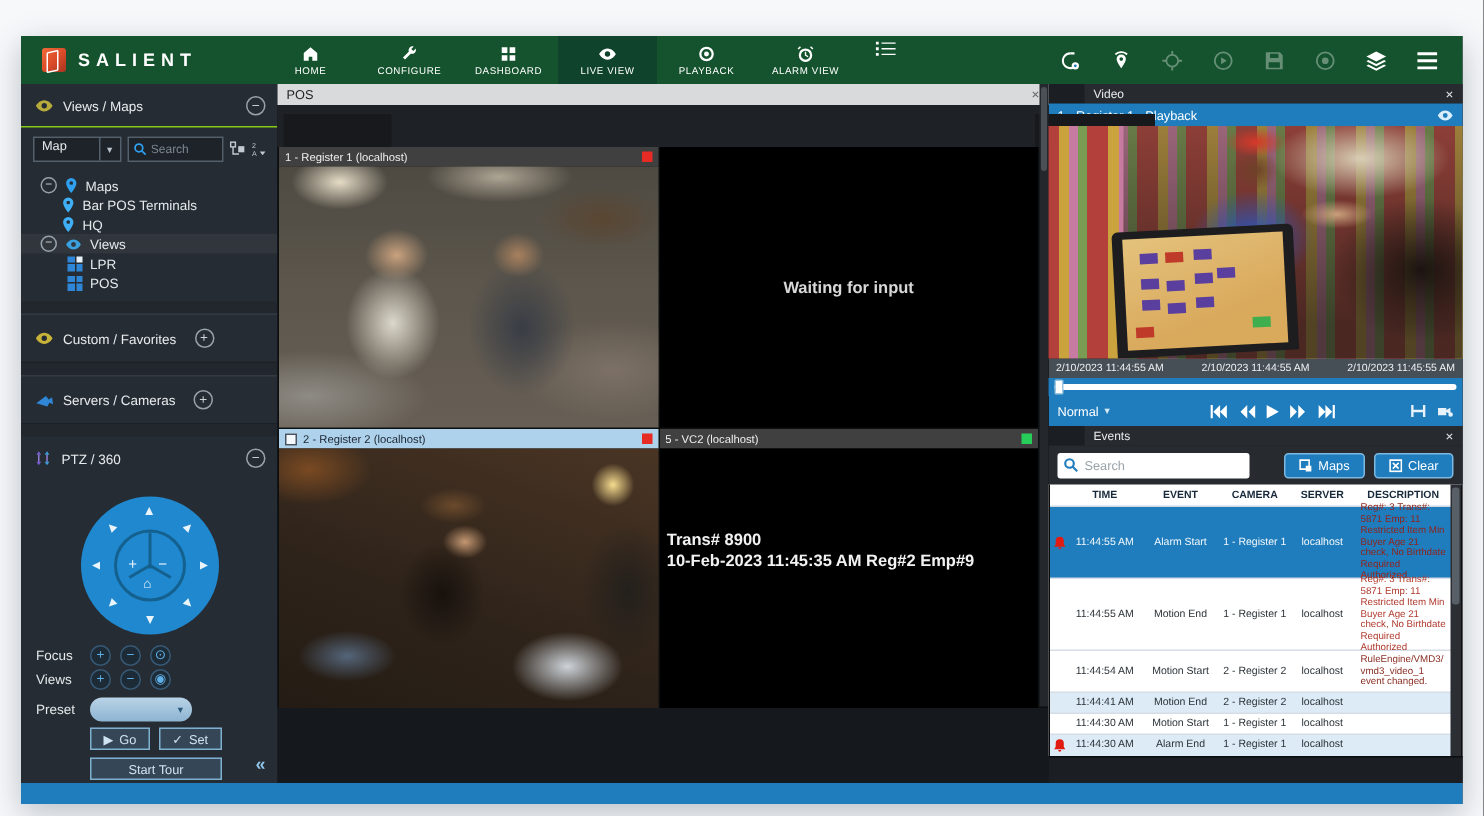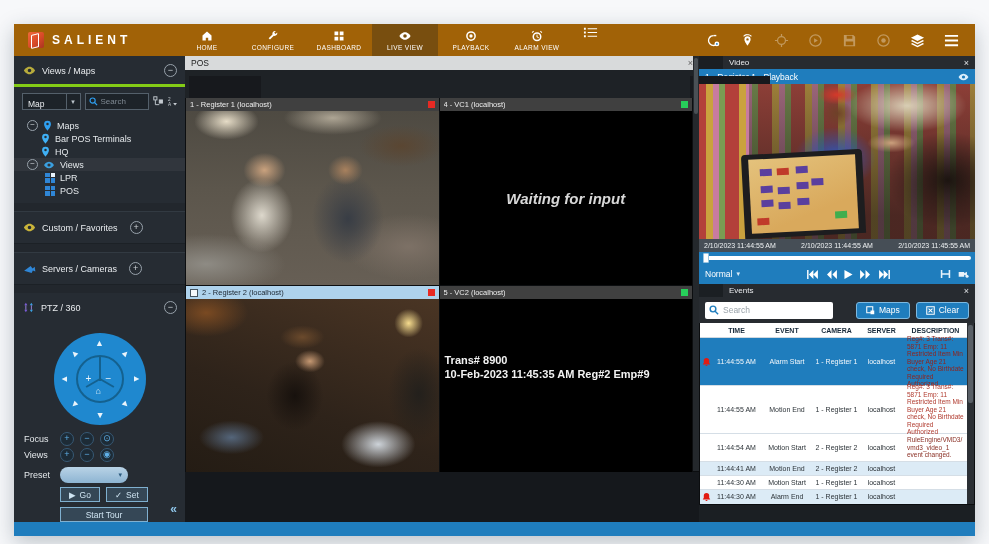--- a/index.html
+++ b/index.html
@@ -1,21 +1,21 @@
 <!DOCTYPE html>
 <html><head>
 <meta charset="utf-8">
 <style>
   * { margin:0; padding:0; box-sizing:border-box; }
   html,body { width:989px; height:544px; }
   body { background:#f7f8fa; font-family:"Liberation Sans", sans-serif; overflow:hidden; position:relative; }
   .app { position:absolute; left:14px; top:24px; width:961px; height:512px; background:#16191d; box-shadow:0 6px 20px rgba(30,50,70,.28); display:flex; flex-direction:column; }
 
   
-  .topbar { height:32px; background:#a16207; display:flex; align-items:stretch; color:#fff; flex:0 0 32px; }
+  .topbar { height:32px; background:#14532d; display:flex; align-items:stretch; color:#fff; flex:0 0 32px; }
   .logo { display:flex; align-items:center; gap:8px; padding:0 18px 0 14px; width:160px; }
   .logo-cube { width:16px; height:16px; background:linear-gradient(135deg,#f06a3a 0%,#d84a28 55%,#a83420 100%); border-radius:2px; position:relative; }
   .logo-cube:before { content:""; position:absolute; left:3px; top:2px; width:6px; height:12px; border:1.5px solid #fff; border-radius:1px; transform:skewY(-12deg); }
   .logo-text { font-size:12px; letter-spacing:4px; font-weight:bold; }
   .nav { display:flex; }
   .nav-item { width:66px; display:flex; flex-direction:column; align-items:center; justify-content:center; gap:2px; cursor:pointer; }
   .nav-item.active { background:rgba(0,20,40,.25); }
   .nav-item svg { width:12px; height:12px; fill:#fff; }
   .nav-label { font-size:6.5px; letter-spacing:.4px; }
   .nav-list-icon { display:flex; align-items:center; margin-left:12px; }
@@ -23,26 +23,26 @@
   .tb-icon { width:16px; height:16px; display:flex; align-items:center; justify-content:center; }
   .tb-icon svg { width:15px; height:15px; }
   .tb-icon.dim { opacity:.35; }
 
   
   .content { flex:1; display:flex; min-height:0; }
   .bottombar { flex:0 0 14px; background:#1f7dbd; }
 
   
   .sidebar { width:171px; background:#262c33; color:#dfe3e6; display:flex; flex-direction:column; font-size:9px; position:relative; }
-  .sb-section-head { display:flex; align-items:center; gap:6px; padding:8px 8px 7px 9px; border-bottom:3px solid #84cc16; }
+  .sb-section-head { display:flex; align-items:center; gap:6px; padding:8px 8px 7px 9px; border-bottom:1px solid #84cc16; }
   .sb-section-head .grow { flex:1; }
   .circle-btn { width:13px; height:13px; border:1px solid #98a2ab; border-radius:50%; color:#cfd4d8; font-size:9px; line-height:10px; text-align:center; flex:0 0 13px; }
   .sb-title { font-size:9px; color:#e8ebee; }
   .sb-controls { display:flex; align-items:center; gap:4px; padding:6px 6px 7px 8px; }
-  .map-select { width:62px; height:17px; background:#1d2329; border:1px solid #54606b; display:flex; align-items:flex-end; color:#e8ebee; font-size:8.5px; padding-left:5px; }
+  .map-select { width:62px; height:17px; background:#1d2329; border:1px solid #54606b; display:flex; align-items:flex-start; color:#e8ebee; font-size:8.5px; padding-left:5px; }
   .map-select .dd { margin-left:auto; width:14px; height:100%; border-left:1px solid #54606b; display:flex; align-items:center; justify-content:center; font-size:7px; color:#bcc4cb; }
   .sb-search { width:64px; height:17px; background:#1d2329; border:1px solid #54606b; display:flex; align-items:center; gap:3px; padding:0 3px; }
   .sb-search input { width:44px; background:transparent; border:none; outline:none; color:#cfd4d8; font-size:8px; font-family:"Liberation Sans",sans-serif; }
   .sb-search input::placeholder { color:#7e8891; }
   .mini-icon { width:12px; height:12px; display:flex; align-items:center; justify-content:center; }
   .tree { padding:2px 0 6px 0; }
   .tree-row { display:flex; align-items:center; gap:5px; height:13px; padding-left:13px; }
   .tree-row.child { padding-left:27px; }
   .tree-row.hl { background:rgba(255,255,255,.05); }
   .tree-label { font-size:9px; color:#e4e8eb; }
@@ -85,21 +85,21 @@
   .main-scroll .thumb { width:4px; margin:2px auto; height:56px; background:#4a5055; border-radius:2px; }
   .tile { display:flex; flex-direction:column; min-width:0; }
   .tile-head { height:13px; background:#404040; display:flex; align-items:center; padding:0 4px; gap:4px; flex:0 0 13px; }
   .tile-head.selected { background:#aed2ec; }
   .tile-title { font-size:7.5px; color:#eee; white-space:nowrap; overflow:hidden; }
   .tile-head.selected .tile-title { color:#1b2530; }
   .tile-ind { margin-left:auto; width:7px; height:7px; flex:0 0 7px; }
   .tile-ind.red { background:#e62a24; } .tile-ind.green { background:#27cf5a; }
   .tile-chk { width:8px; height:8px; background:#f4f8fb; border:1px solid #44535f; flex:0 0 8px; }
   .tile-body { flex:1; position:relative; background:#000; overflow:hidden; }
-  .waiting { position:absolute; inset:0; display:flex; align-items:center; justify-content:center; color:#d8d8d8; font-size:15px; font-weight:bold;font-style:italic; }
+  .waiting { position:absolute; inset:0; display:flex; align-items:center; justify-content:center; color:#d8d8d8; font-size:11px; font-weight:bold; }
   .tender { position:absolute; left:5px; top:32%; right:4px; color:#f2f2f2; font-weight:bold; font-size:11px; line-height:13.5px; }
   .tender .l2,.tender .l3 { margin-top:0; }
   .scene1 { background:
     radial-gradient(46px 26px at 16% 6%, rgba(238,228,206,.95), transparent 70%),
     radial-gradient(70px 24px at 58% 4%, rgba(205,195,175,.75), transparent 70%),
     radial-gradient(34px 28px at 31% 34%, #caa27e, transparent 62%),
     radial-gradient(52px 62px at 30% 60%, #ddd8cc, transparent 60%),
     radial-gradient(28px 24px at 63% 34%, #a8815e, transparent 62%),
     radial-gradient(58px 72px at 64% 62%, #383d45, transparent 62%),
     radial-gradient(90px 46px at 88% 78%, #7d7166, transparent 72%),
@@ -468,24 +468,20 @@
 
         <div class="tile">
           <div class="tile-head">
             <span class="tile-title">1 - Register 1 (localhost)</span>
             <span class="tile-ind red"></span>
           </div>
           <div class="tile-body scene1"></div>
         </div>
 
         <div class="tile">
-          <div class="tile-head">
-            <span class="tile-title">4 - VC1 (localhost)</span>
-            <span class="tile-ind green"></span>
-          </div>
           <div class="tile-body">
             <span class="waiting">Waiting for input</span>
           </div>
         </div>
 
         <div class="tile">
           <div class="tile-head selected">
             <span class="tile-chk"></span>
             <span class="tile-title">2 - Register 2 (localhost)</span>
             <span class="tile-ind red"></span>

